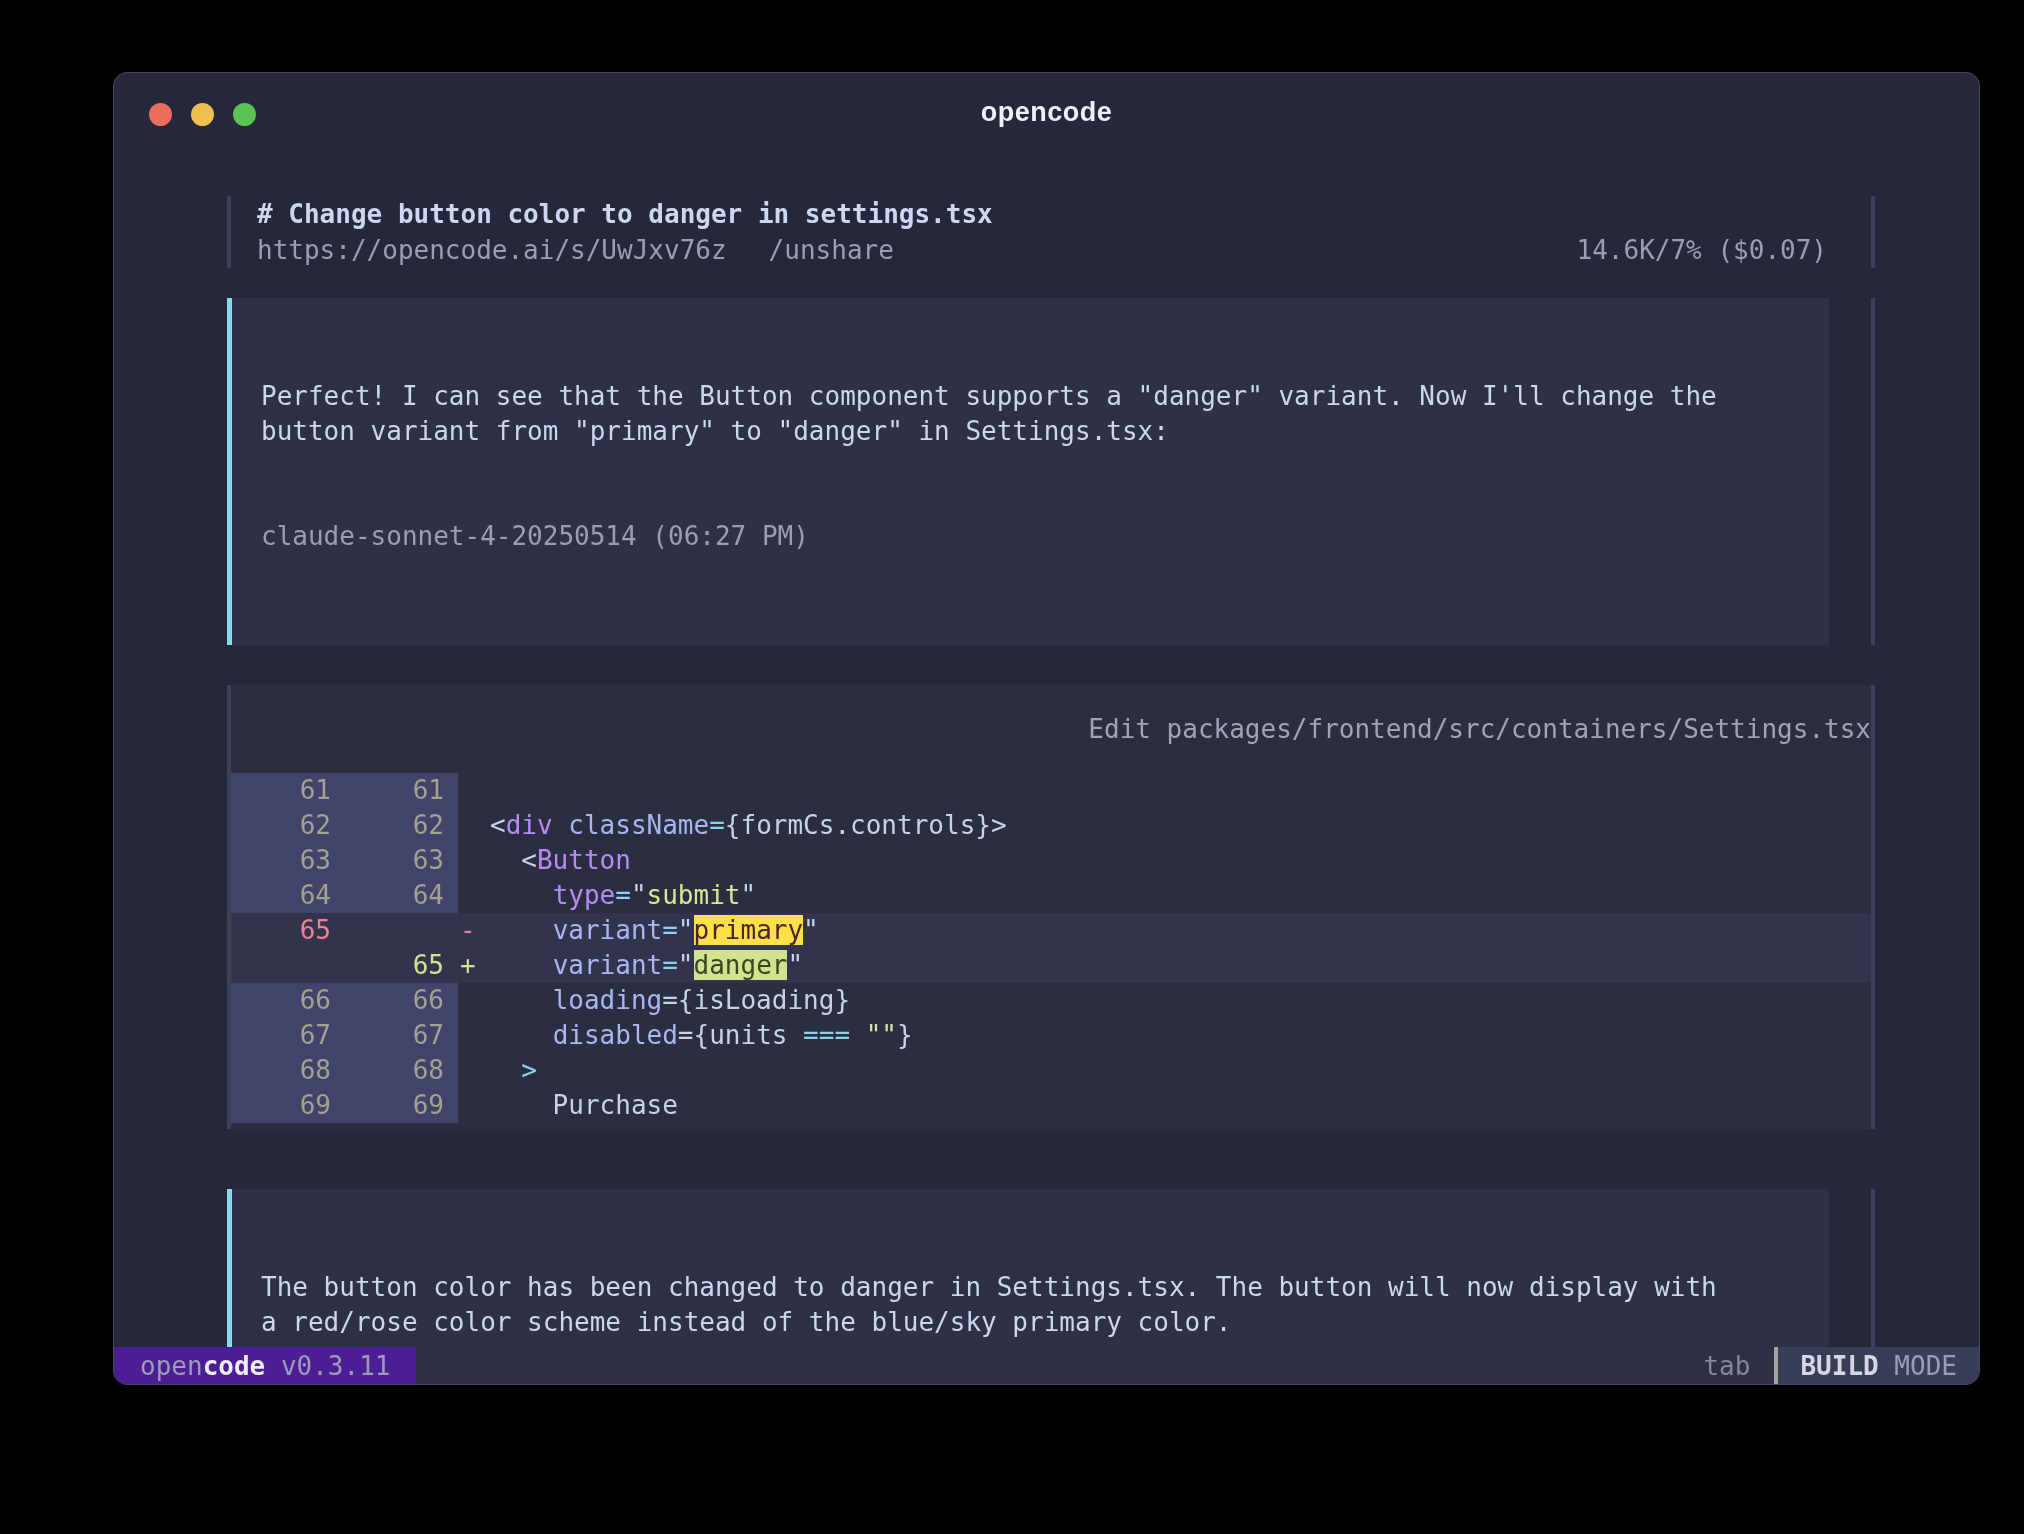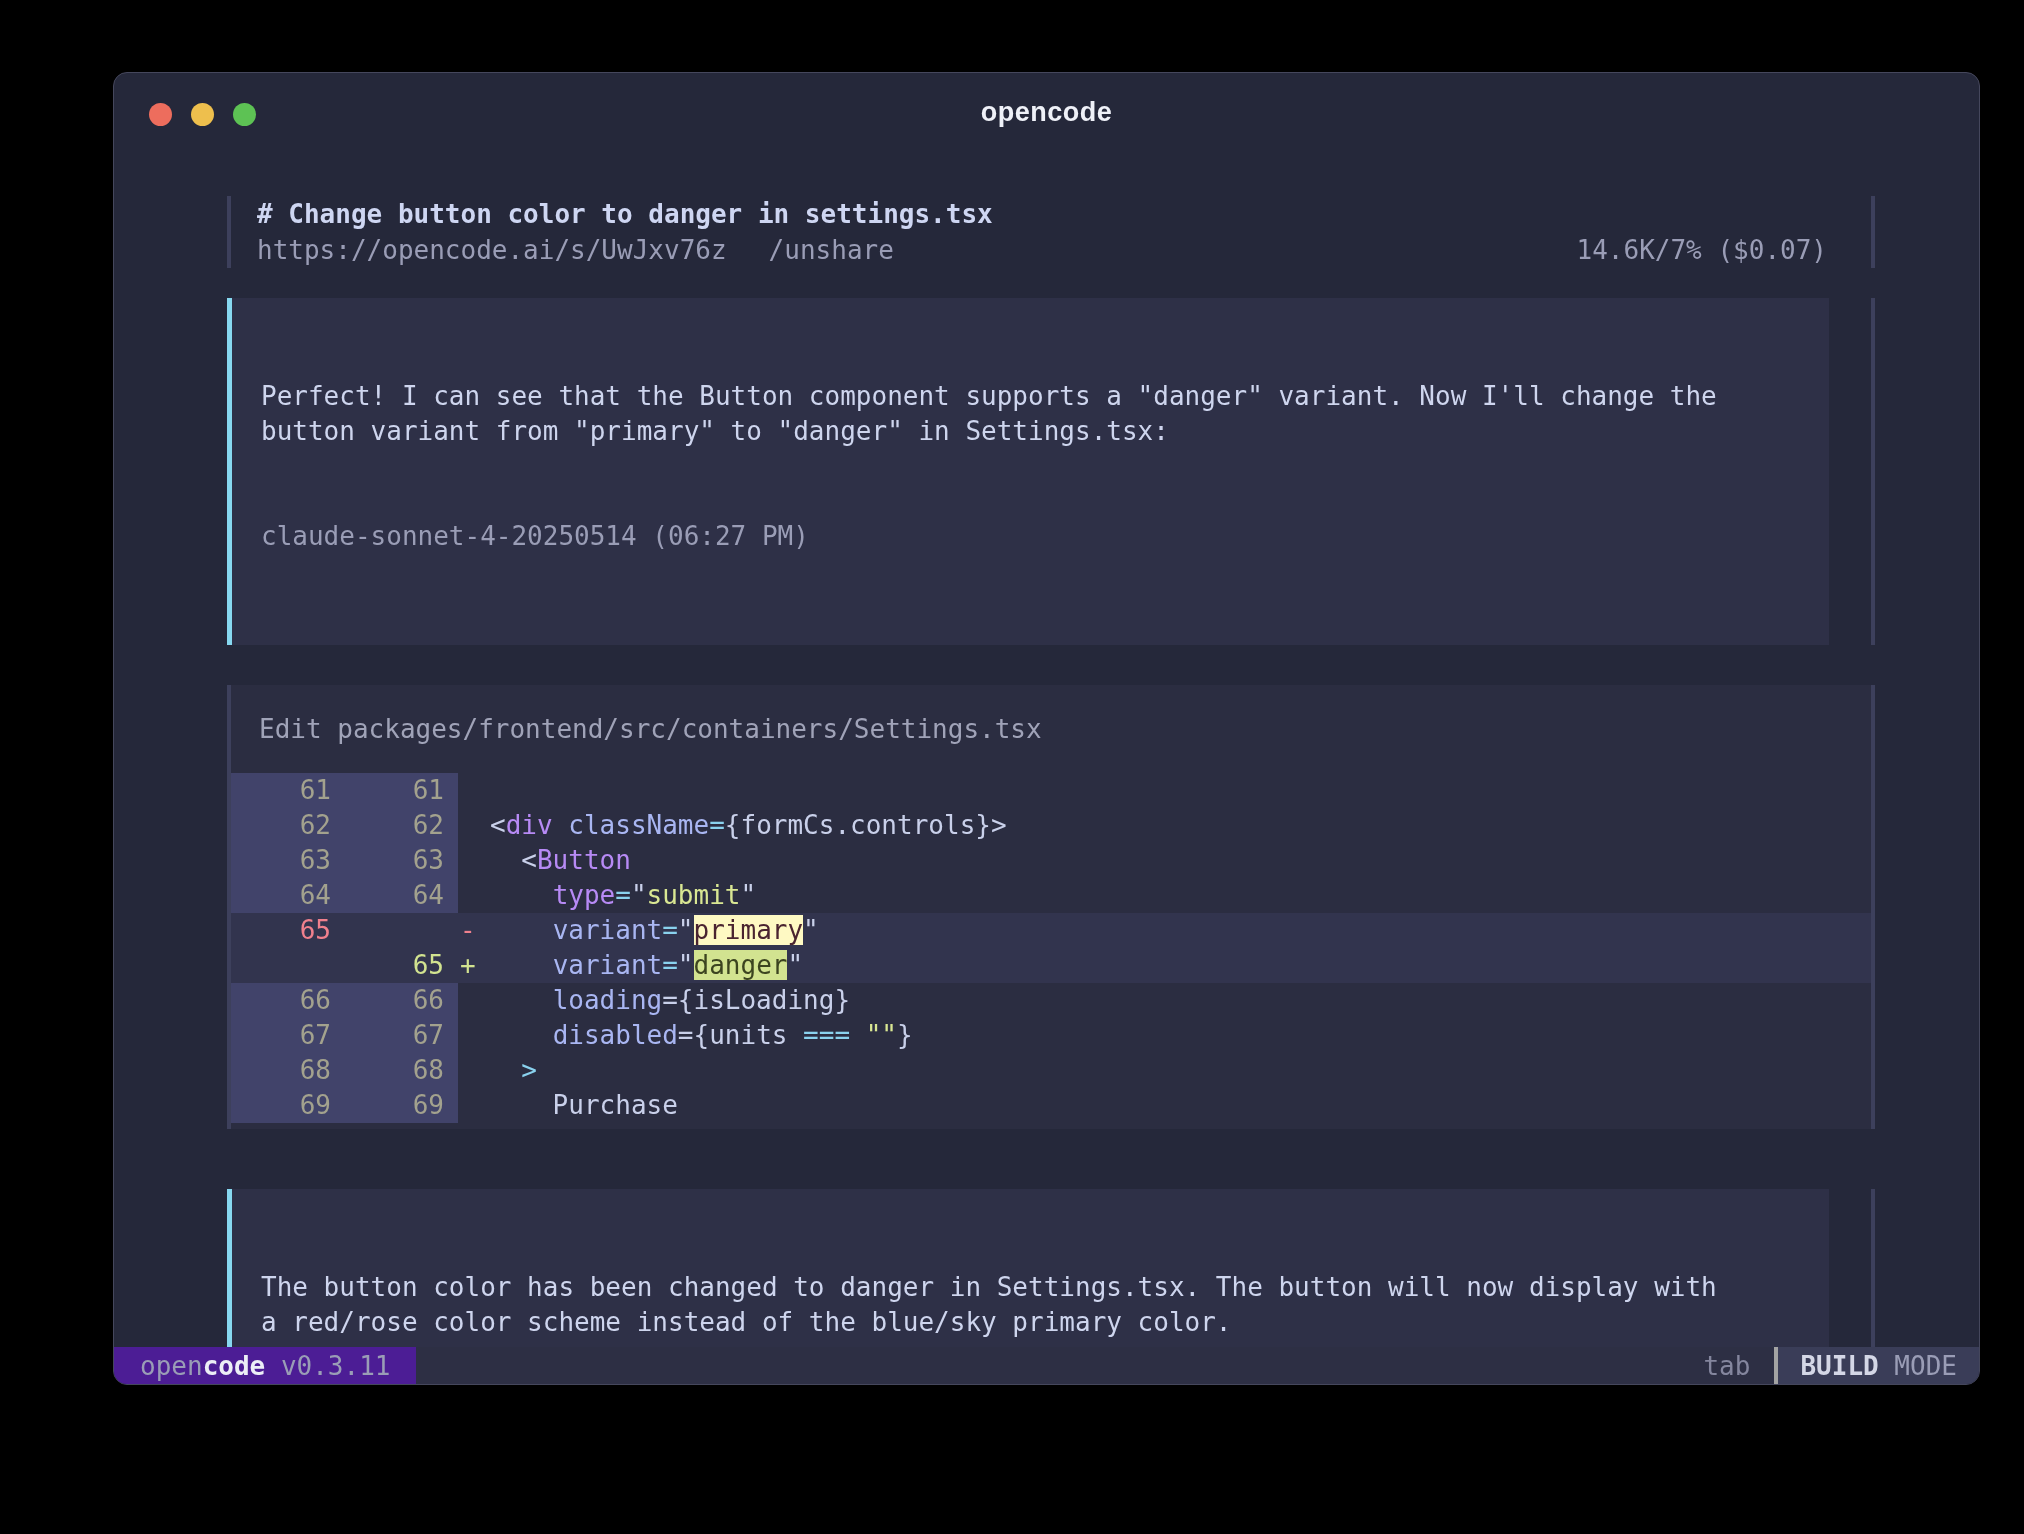--- a/index.html
+++ b/index.html
@@ -44,41 +44,41 @@
   .msg-body {
     flex:1; background:#2e3047; padding:11px 10px 21px 29px;
     font-size:26px; line-height:35px; color:#ced5ee; white-space:pre;
   }
   .msg-line { white-space:pre; }
   .msg-meta { color:#9a9db6; white-space:pre; }
   .msg-gap { width:42px; flex:none; }
   
   .edit { display:flex; margin-top:40px; }
   .edit-body { flex:1; background:#2b2d41; padding:26px 0 6px 0; }
-  .edit-title { font-size:26px; line-height:36px; color:#a0a3b8; padding-left:28px; white-space:pre; }
+  .edit-title { font-size:26px; line-height:36px; color:#a0a3b8; padding-left:28px; white-space:pre;text-align:right; }
   .diff { margin-top:26px; font-size:26px; }
   .drow { display:flex; height:35px; line-height:35px; white-space:pre; }
   .dgut { display:flex; flex:none; }
   .dnum { display:inline-block; text-align:right; color:#a3a28e; }
   .dnum.n1 { width:100px; }
   .dnum.n2 { width:127px; padding-right:14px; }
   .drow.ctx .dgut { background:#41436a; }
   .drow.del, .drow.add { background:#32344e; }
   .drow.del .dnum.n1 { color:#f0808d; }
   .drow.add .dnum.n2 { color:#d2e390; }
   .dmark { width:32px; flex:none; padding-left:2px; }
   .drow.del .dmark { color:#f0808d; }
   .drow.add .dmark { color:#d2e390; }
   .dcode { flex:1; white-space:pre; }
   .tk-pl   { color:#c9d0ea; }
   .tk-tag  { color:#b78af5; }
   .tk-attr { color:#a9b6f2; }
   .tk-op   { color:#8ad2ee; }
   .tk-str  { color:#d9e793; }
-  .tk-delhl { background:#fef9c3; color:#4a2430;margin-top:40px; }
+  .tk-delhl { background:#fde047; color:#4a2430;margin-top:40px; }
   .tk-addhl { background:#d2e390; color:#3c4420; }
   
   .statusbar {
     position:absolute; left:0; right:0; bottom:0; height:37px;
     background:#2d2f44; display:flex; align-items:stretch;
     font-size:26px; white-space:pre;
   }
   .sb-brand { background:#4c1d95; display:flex; align-items:center; padding:0 26px; }
   .sb-open { color:#9a9db6; }
   .sb-code { color:#eceef6; font-weight:bold; }

